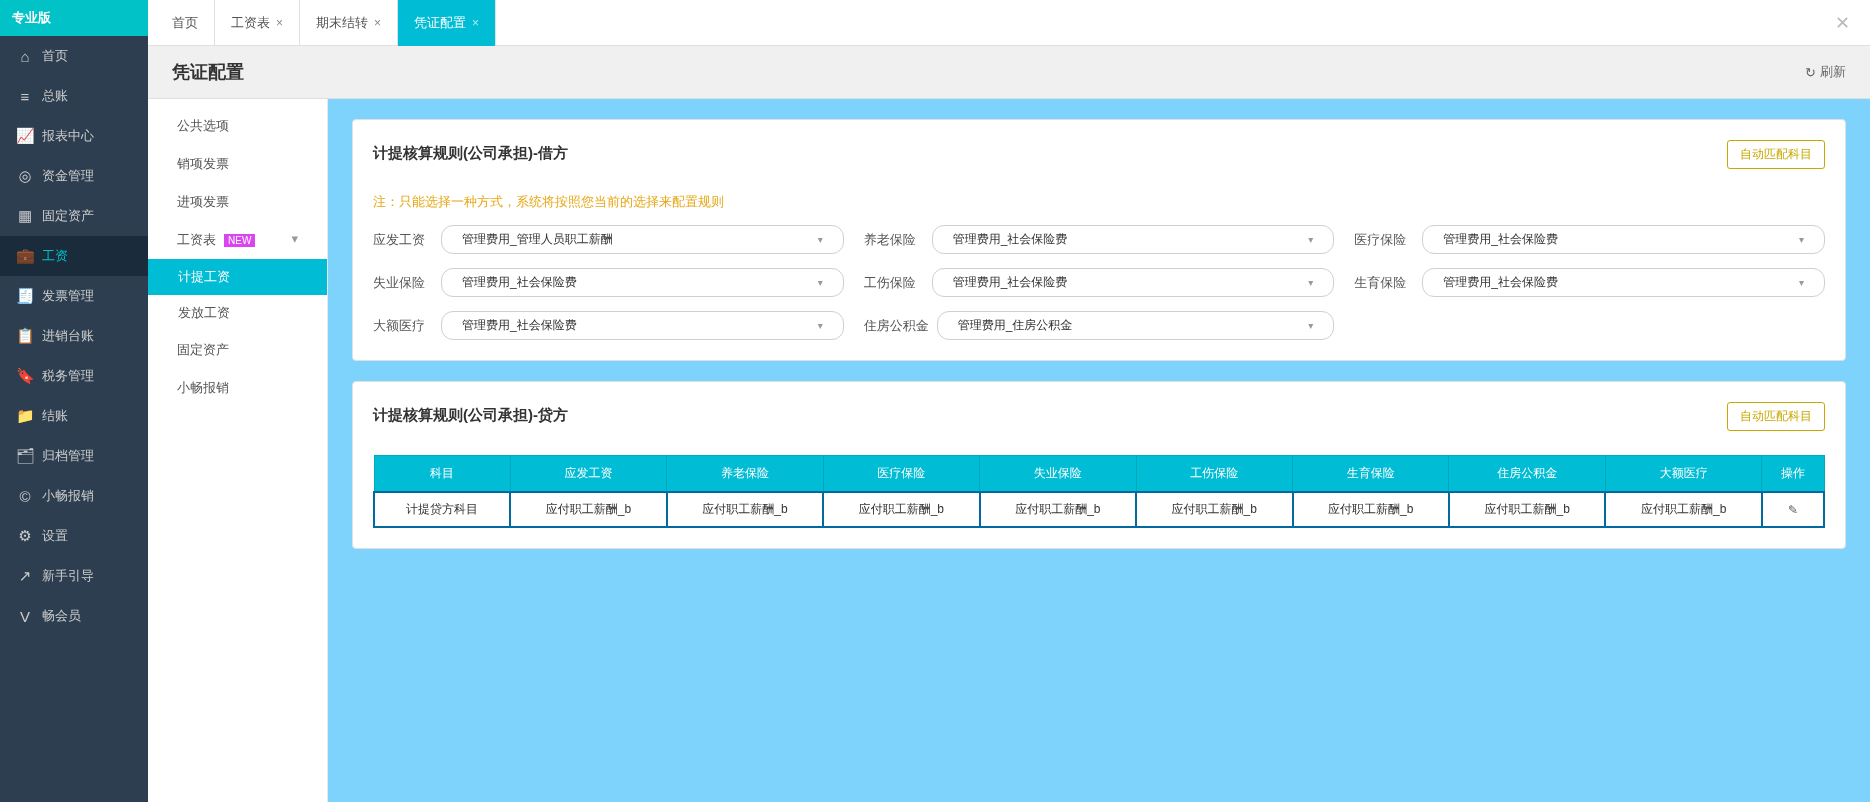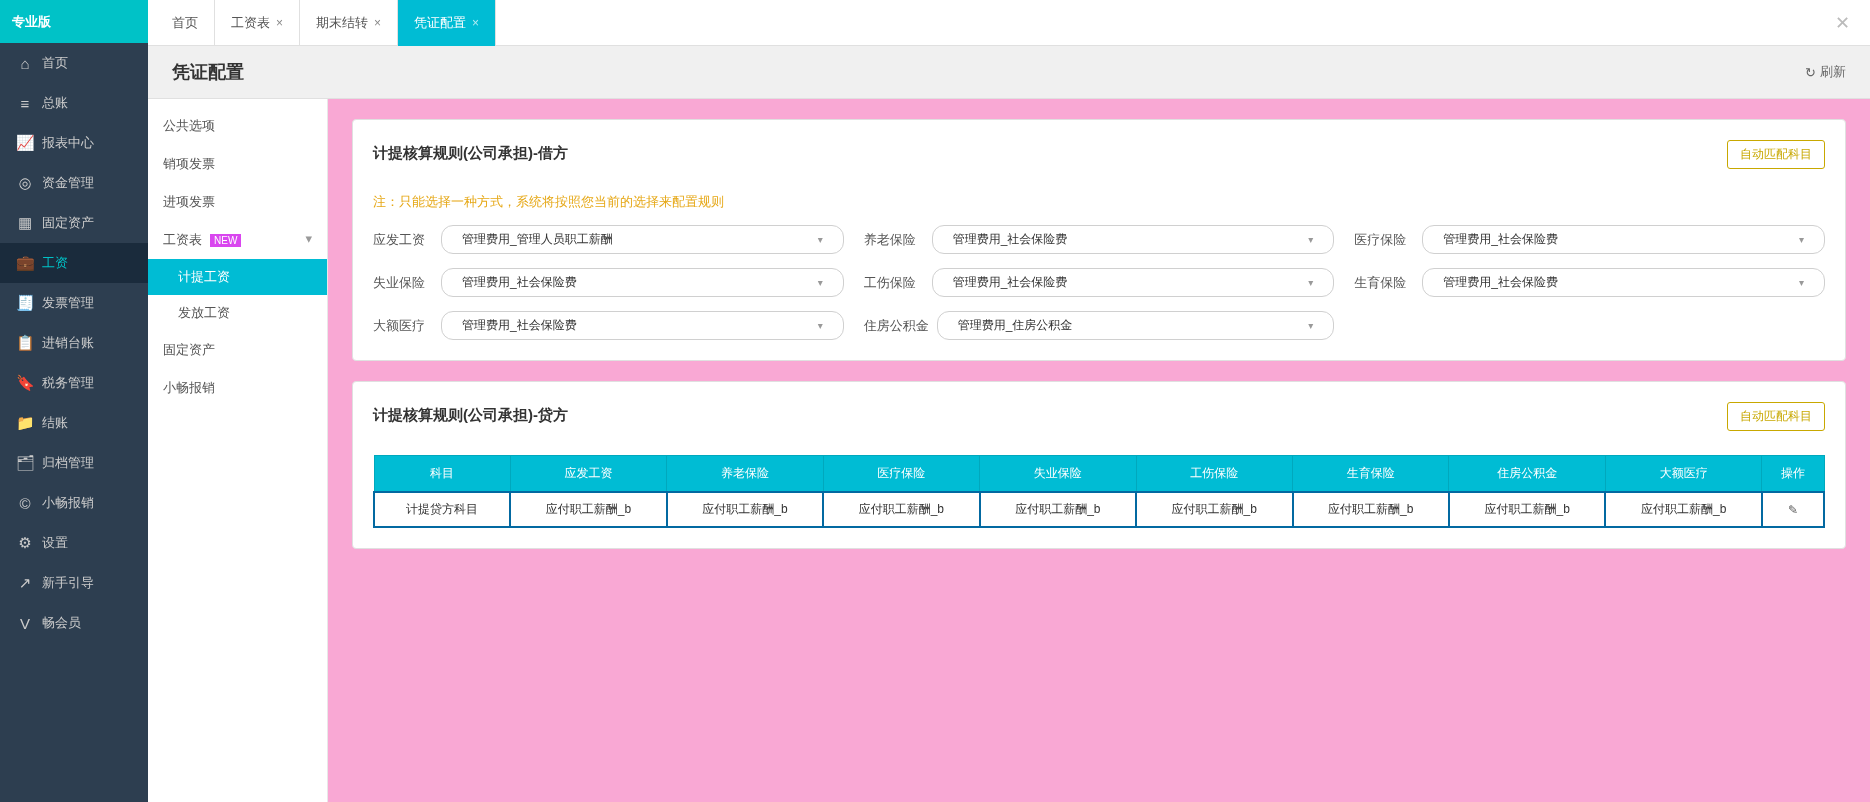--- a/index.html
+++ b/index.html
@@ -14,21 +14,21 @@
       flex-direction: column;
       flex-shrink: 0;
       height: 100%;
     }
     .sidebar-header {
       background: #00c2c7;
       color: #fff;
       font-size: 13px;
       padding: 8px 12px;
       font-weight: bold;
-      height: 43px;
+      height: 36px;
       display: flex;
       align-items: center;
     }
     .sidebar-item {
       display: flex;
       align-items: center;
       padding: 11px 16px;
       cursor: pointer;
       color: #ccc;
       font-size: 13px;
@@ -116,21 +116,21 @@
     
     .left-menu {
       width: 180px;
       background: #fff;
       border-right: 1px solid #e8e8e8;
       padding: 8px 0;
       flex-shrink: 0;
       overflow-y: auto;
     }
     .left-menu-item {
-      padding: 10px 15px;
+      padding: 10px 29px;
       cursor: pointer;
       color: #555;
       font-size: 13px;
       display: flex;
       align-items: flex-start;
       justify-content: space-between;
     }
     .new-badge {
       background: #d946ef;
       color: #fff;
@@ -148,21 +148,21 @@
     .submenu-item.active {
       background: #00bcd4;
       color: #fff;
     }
 
     
     .right-content {
       flex: 1;
       overflow-y: auto;
       padding: 20px 24px;
-      background: #f9a8d4;
+      background: #7dd3fc;
     }
 
     
     .section {
       background: #fff;
       border: 1px solid #e0e0e0;
       border-radius: 4px;
       margin-bottom: 20px;
       padding: 20px;
     }

